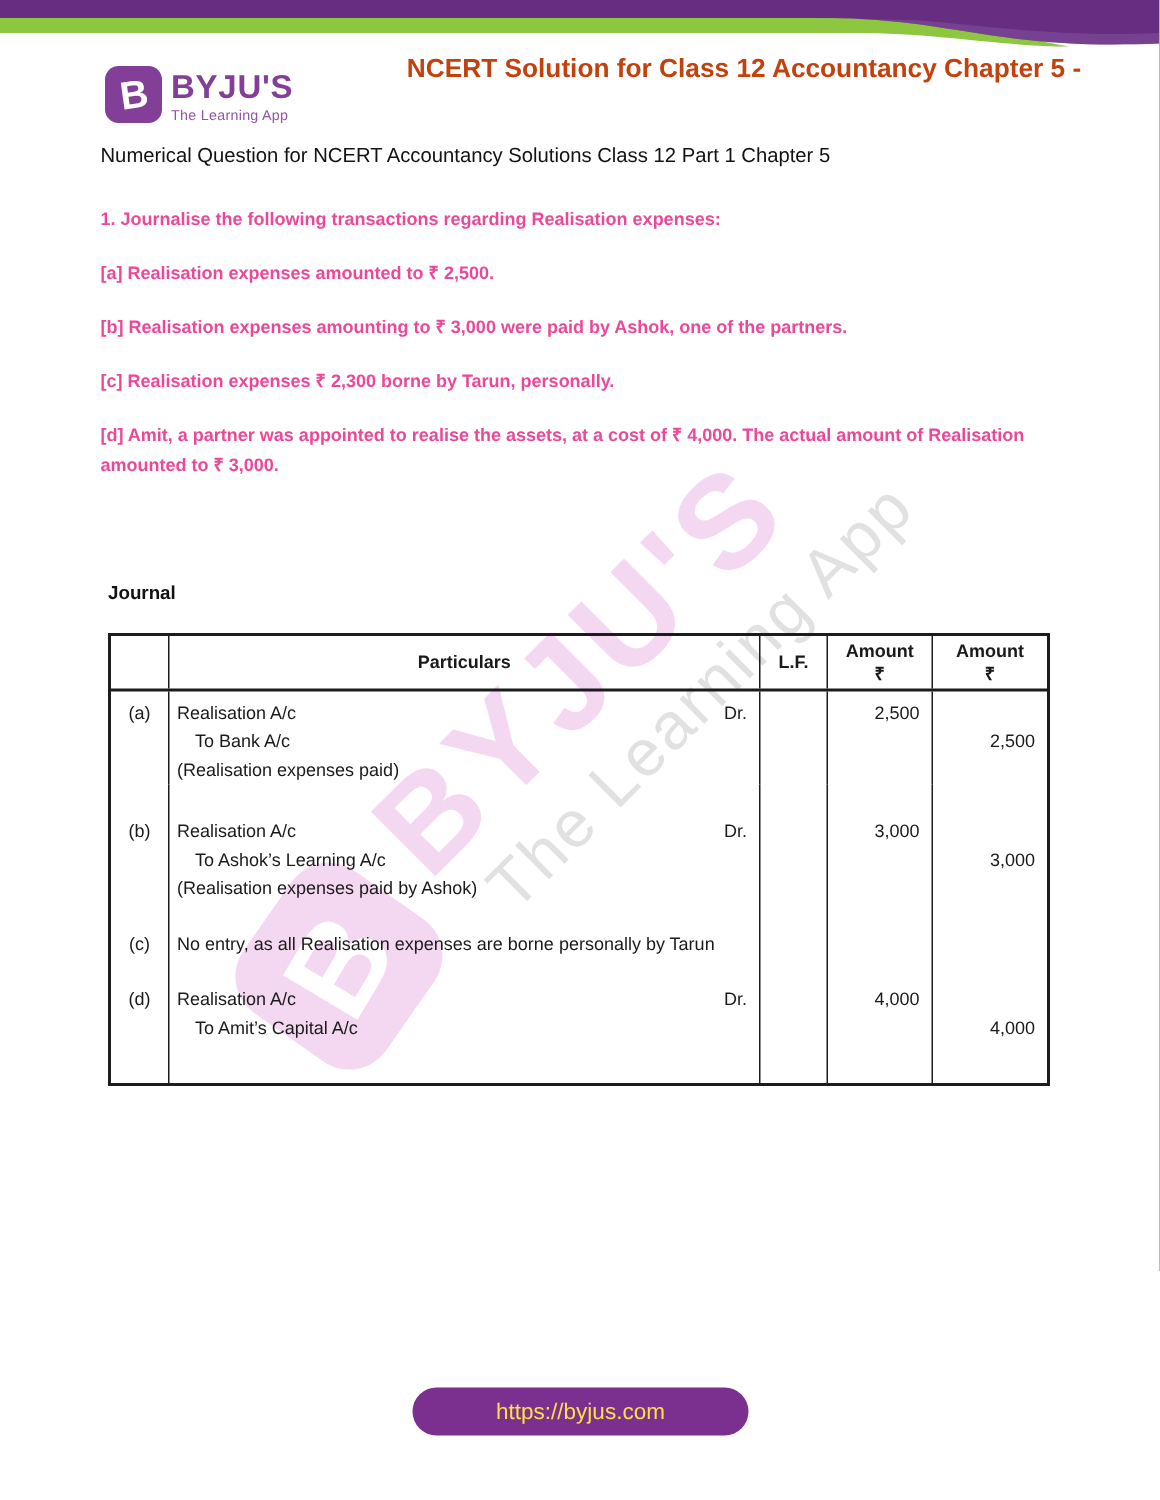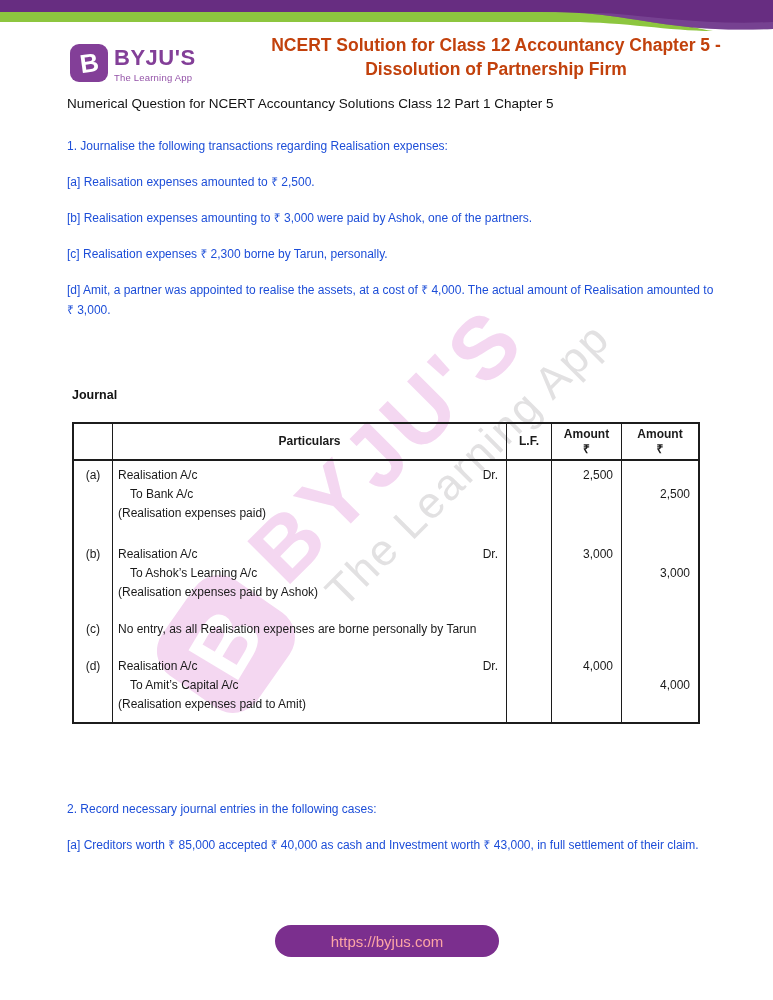--- a/index.html
+++ b/index.html
@@ -41,21 +41,21 @@
     text-align:center; font-size:17.5px; font-weight:bold; color:#c2410c; line-height:1.38;
   }
   .subtitle {
     position:absolute; left:67px; top:96px; width:680px; z-index:3;
     font-size:13.5px; font-weight:normal; color:#121212;
   }
   
   .q-block { position:absolute; left:67px; width:652px; z-index:3; }
   .q1 { top:136px; }
   .q2 { top:799px; }
-  .q-block p { font-size:12px; font-weight:normal; color:#1d4ed8; line-height:20px; margin-bottom:16px; }
+  .q-block p { font-size:12px; font-weight:bold; color:#ec4899; line-height:20px; margin-bottom:16px; }
   
   .journal-caption {
     position:absolute; left:72px; top:388px; width:628px; z-index:3;
     font-size:12.5px; font-weight:bold; color:#121212;
   }
   .jtable {
     position:absolute; left:72px; top:422px; width:628px; height:302px; z-index:3;
     border:2px solid #1c1c1c; font-size:12px; color:#1a1a1a;
   }
   .jhead {
@@ -82,21 +82,21 @@
   .pt-b { padding-top:22px; }
   .pt-c { padding-top:18px; }
   .pt-d { padding-top:15px; }
   .credit-a { padding-top:24px; }
   .credit-b { padding-top:41px; }
   .credit-d { padding-top:34px; }
   
   .footer-pill {
     position:absolute; left:275px; top:925px; width:224px; height:32px; z-index:3;
     background:#7b2f8e; border-radius:16px; display:flex; align-items:center; justify-content:center;
-    color:#fca5a5; font-size:15px; text-decoration:none;
+    color:#fde047; font-size:15px; text-decoration:none;
   }
 </style>
 </head>
 <body>
 
 <div class="page">
 
   <svg class="topbars" viewBox="0 0 773 42">
     <path d="M0,12 H570 C645,13 686,27 713,31 C668,31 626,22 570,22 L0,22 Z" fill="#8dc63f"></path>
     <path d="M0,0 H773 V29 C718,31 686,28 638,20 C600,14 580,12 542,12 L0,12 Z" fill="#672d81"></path>
@@ -118,21 +118,20 @@
       <span class="logo-badge-letter">B</span>
     </div>
     <div class="logo-textcol">
       <span class="logo-brand">BYJU'S</span>
       <span class="logo-tagline">The Learning App</span>
     </div>
   </div>
 
   <div class="doc-title">
     <div>NCERT Solution for Class 12 Accountancy Chapter 5 -</div>
-    <div>Dissolution of Partnership Firm</div>
   </div>
 
   <div class="subtitle">Numerical Question for NCERT Accountancy Solutions Class 12 Part 1 Chapter 5</div>
 
   <div class="q-block q1">
     <p>1. Journalise the following transactions regarding Realisation expenses:</p>
     <p>[a] Realisation expenses amounted to ₹ 2,500.</p>
     <p>[b] Realisation expenses amounting to ₹ 3,000 were paid by Ashok, one of the partners.</p>
     <p>[c] Realisation expenses ₹ 2,300 borne by Tarun, personally.</p>
     <p>[d] Amit, a partner was appointed to realise the assets, at a cost of ₹ 4,000. The actual amount of Realisation amounted to ₹ 3,000.</p>
@@ -191,28 +190,23 @@
       <div></div>
       <div class="lastcol"></div>
 
       <div class="cell-key pt-d">(d)</div>
       <div class="cell-part pt-d">
         <div class="pline">
           <span>Realisation A/c</span>
           <span>Dr.</span>
         </div>
         <div class="pline pindent">To Amit’s Capital A/c</div>
-        <div class="pline">(Realisation expenses paid to Amit)</div>
       </div>
       <div></div>
       <div class="cell-amt pt-d">4,000</div>
       <div class="cell-amt credit-d lastcol">4,000</div>
     </div>
   </div>
 
-  <div class="q-block q2">
-    <p>2. Record necessary journal entries in the following cases:</p>
-    <p>[a] Creditors worth ₹ 85,000 accepted ₹ 40,000 as cash and Investment worth ₹ 43,000, in full settlement of their claim.</p>
-  </div>
 
   <a href="#" class="footer-pill">https://byjus.com</a>
 
 </div>
 
 </body></html>

